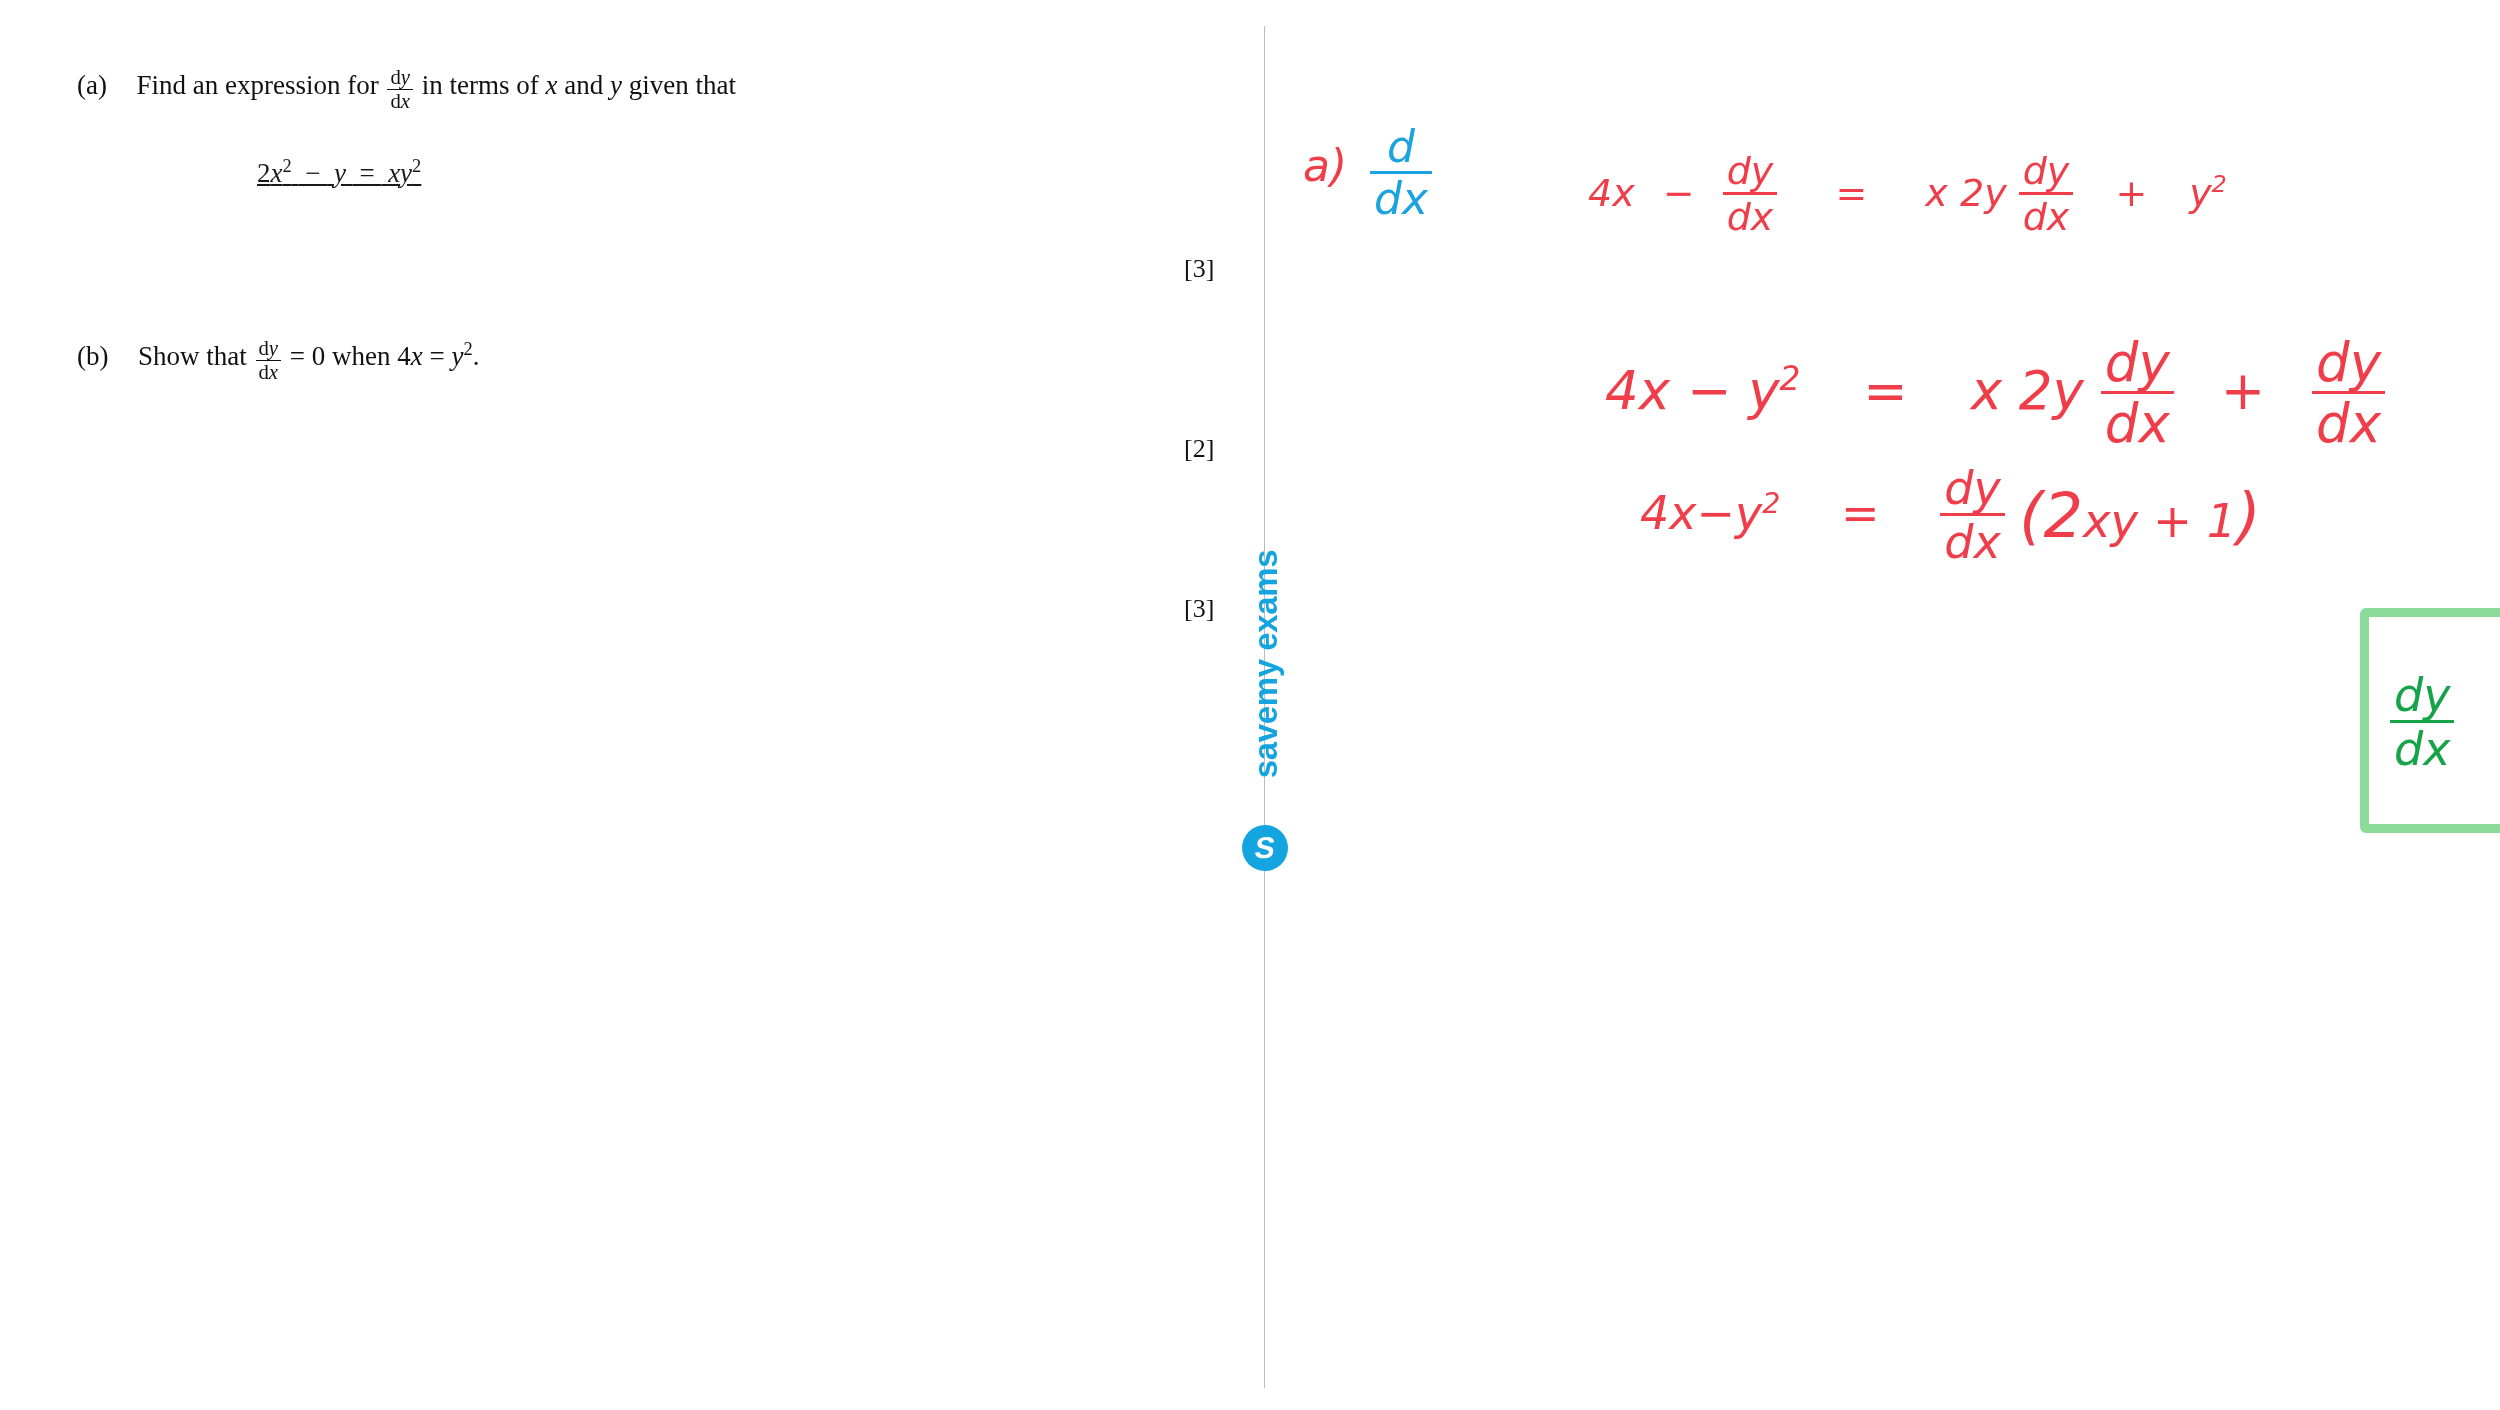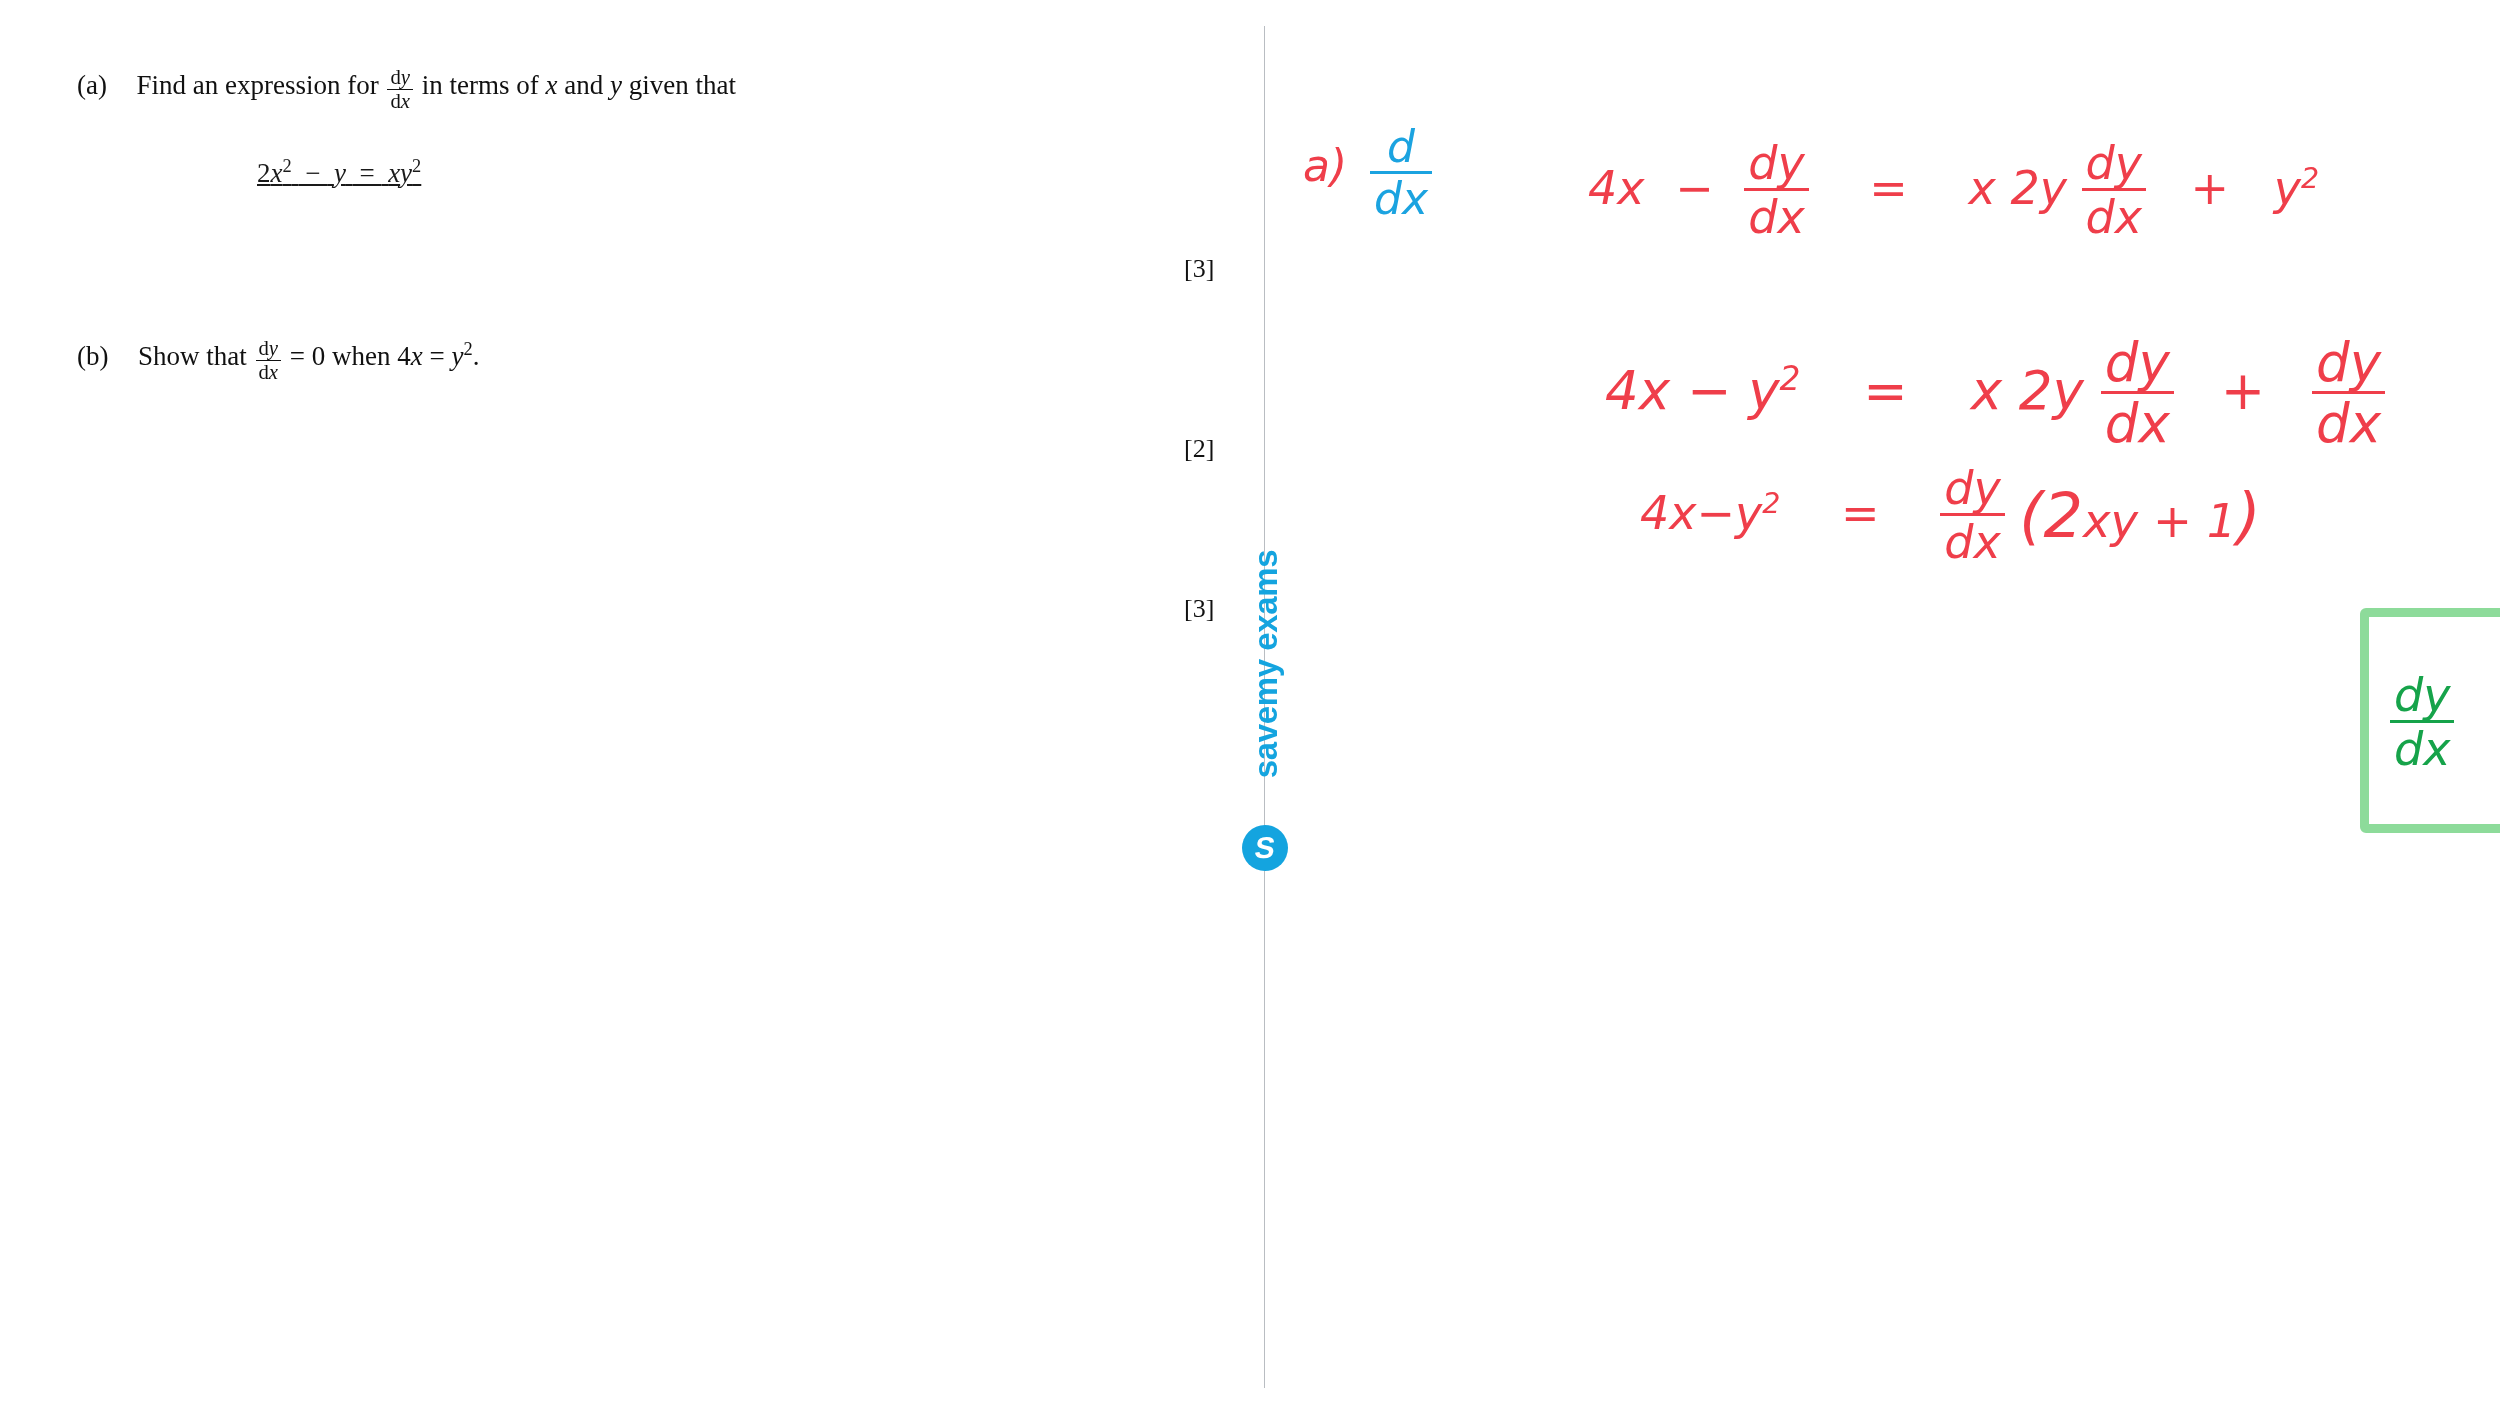--- a/index.html
+++ b/index.html
@@ -174,21 +174,21 @@
   }
   .hfrac > .d {
     display: block;
     padding: 3px 4px 0 4px;
   }
   .hsup { font-size: 0.62em; vertical-align: super; }
 
   
   #hw-a-label   { left: 38px;  top: 140px; font-size: 44px; }
   #hw-ddx       { left: 105px; top: 125px; font-size: 44px; }
-  #hw-line1     { left: 323px; top: 140px; font-size: 46px; }
+  #hw-line1     { left: 323px; top: 152px; font-size: 38px; }
   #hw-line2     { left: 340px; top: 336px; font-size: 53px; }
   #hw-line3     { left: 375px; top: 465px; font-size: 46px; }
 
   #answer-box {
     position: absolute;
     left: 1095px;
     top: 608px;
     width: 460px;
     height: 225px;
     border: 9px solid #8ddb9a;

